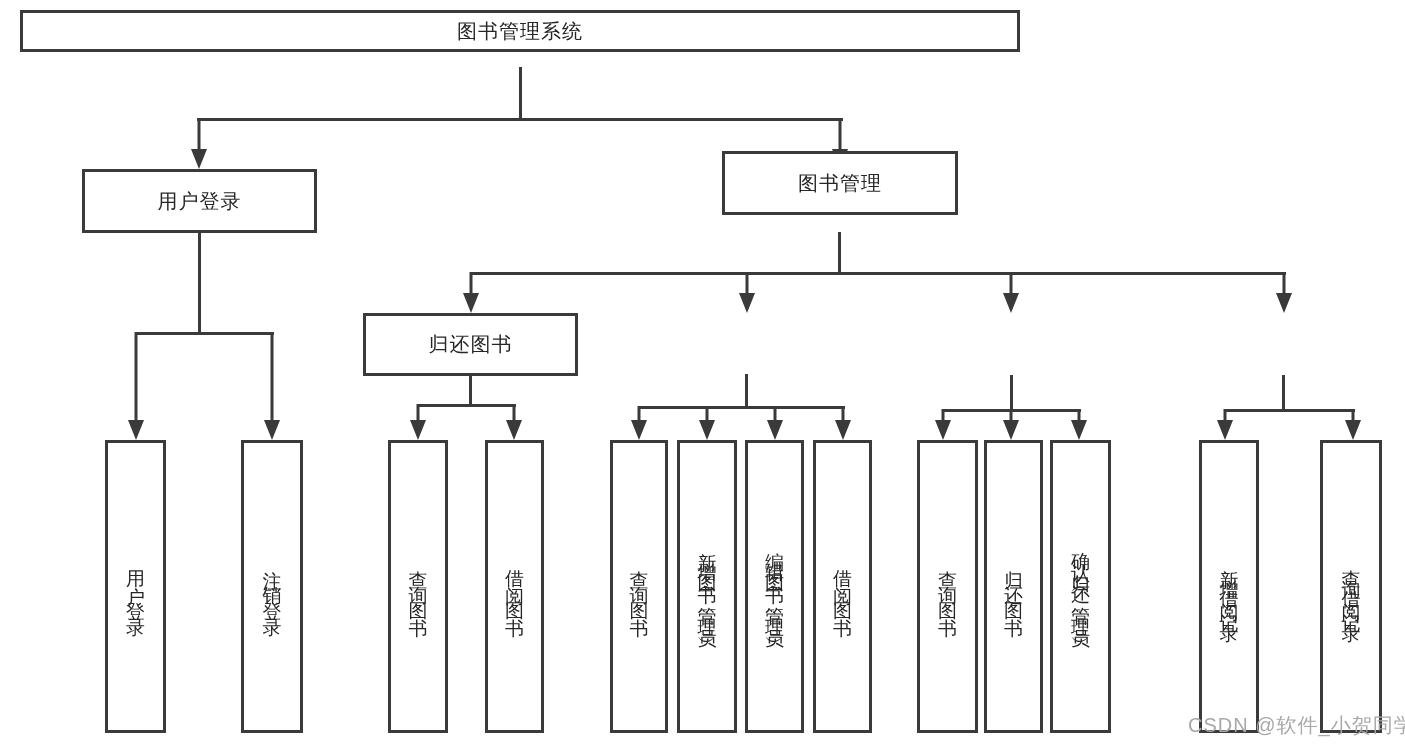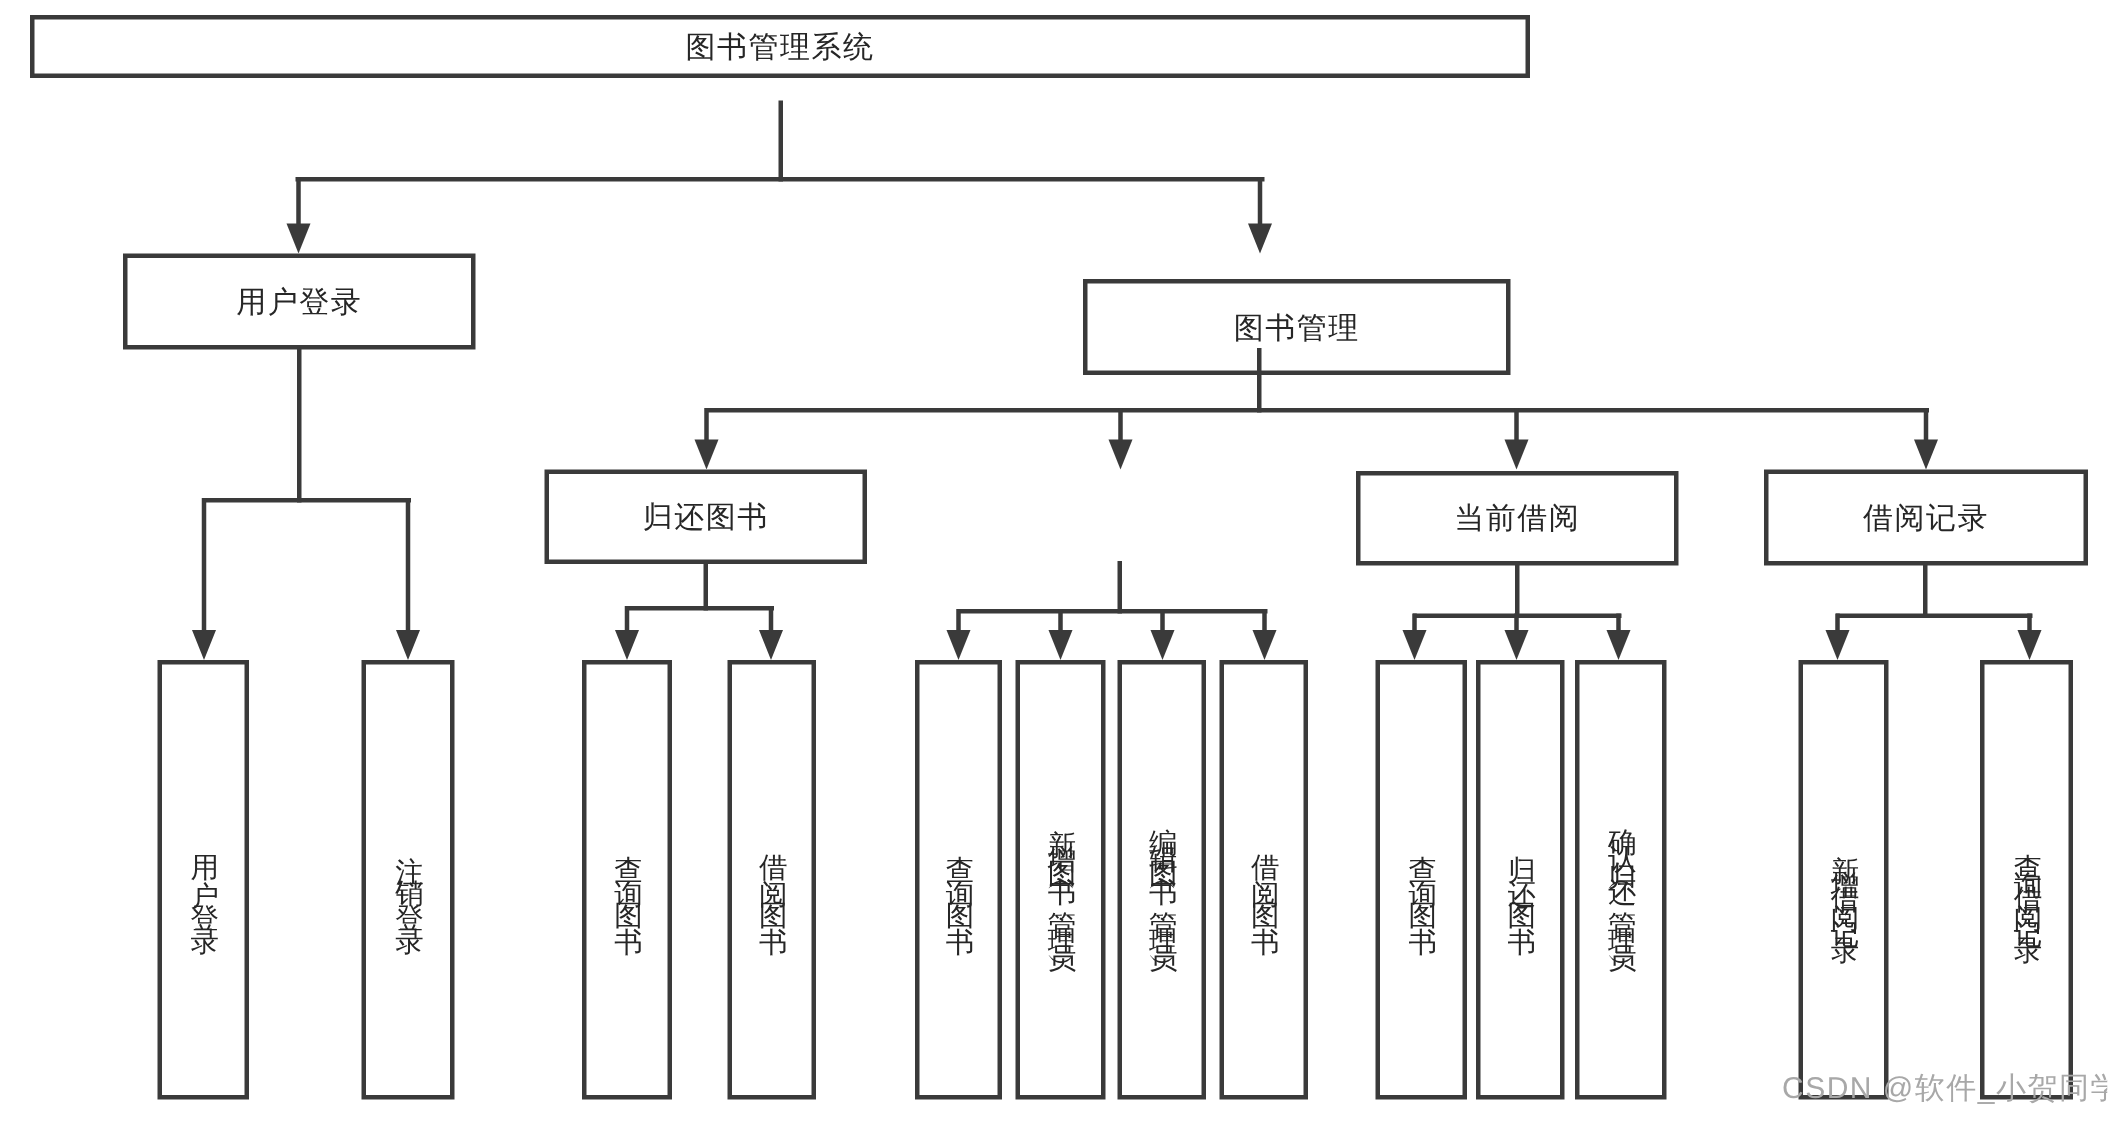--- a/index.html
+++ b/index.html
@@ -66,37 +66,35 @@
 <div id="canvas">
 
   <div class="box" style="left:20px;top:10px;width:1000px;height:42px">图书管理系统</div>
 
   <div class="vline" style="left:519px;top:67px;height:54px"></div>
   <div class="hline" style="left:197px;top:118px;width:646px"></div>
   <div class="drop" style="left:191px;top:118px;height:51px"></div>
   <div class="drop" style="left:832px;top:118px;height:51px"></div>
 
   <div class="box" style="left:82px;top:169px;width:235px;height:64px">用户登录</div>
-  <div class="box" style="left:722px;top:186px;width:285px;height:64px">图书管理</div>
+  <div class="box" style="left:722px;top:151px;width:236px;height:64px">图书管理</div>
 
   <div class="vline" style="left:198px;top:232px;height:103px"></div>
   <div class="hline" style="left:135px;top:332px;width:139px"></div>
   <div class="drop" style="left:128px;top:332px;height:108px"></div>
   <div class="drop" style="left:264px;top:332px;height:108px"></div>
 
   <div class="vline" style="left:838px;top:232px;height:43px"></div>
   <div class="hline" style="left:470px;top:272px;width:816px"></div>
   <div class="drop" style="left:463px;top:272px;height:41px"></div>
   <div class="drop" style="left:739px;top:272px;height:41px"></div>
   <div class="drop" style="left:1003px;top:272px;height:41px"></div>
   <div class="drop" style="left:1276px;top:272px;height:41px"></div>
 
   <div class="box" style="left:363px;top:313px;width:215px;height:63px">归还图书</div>
-  <div class="box" style="left:904px;top:314px;width:215px;height:63px">当前借阅</div>
-  <div class="box" style="left:1176px;top:313px;width:216px;height:64px">借阅记录</div>
 
   <div class="vline" style="left:469px;top:374px;height:33px"></div>
   <div class="hline" style="left:417px;top:404px;width:99px"></div>
   <div class="drop" style="left:410px;top:404px;height:36px"></div>
   <div class="drop" style="left:506px;top:404px;height:36px"></div>
 
   <div class="vline" style="left:745px;top:374px;height:35px"></div>
   <div class="hline" style="left:638px;top:406px;width:207px"></div>
   <div class="drop" style="left:631px;top:406px;height:34px"></div>
   <div class="drop" style="left:699px;top:406px;height:34px"></div>

